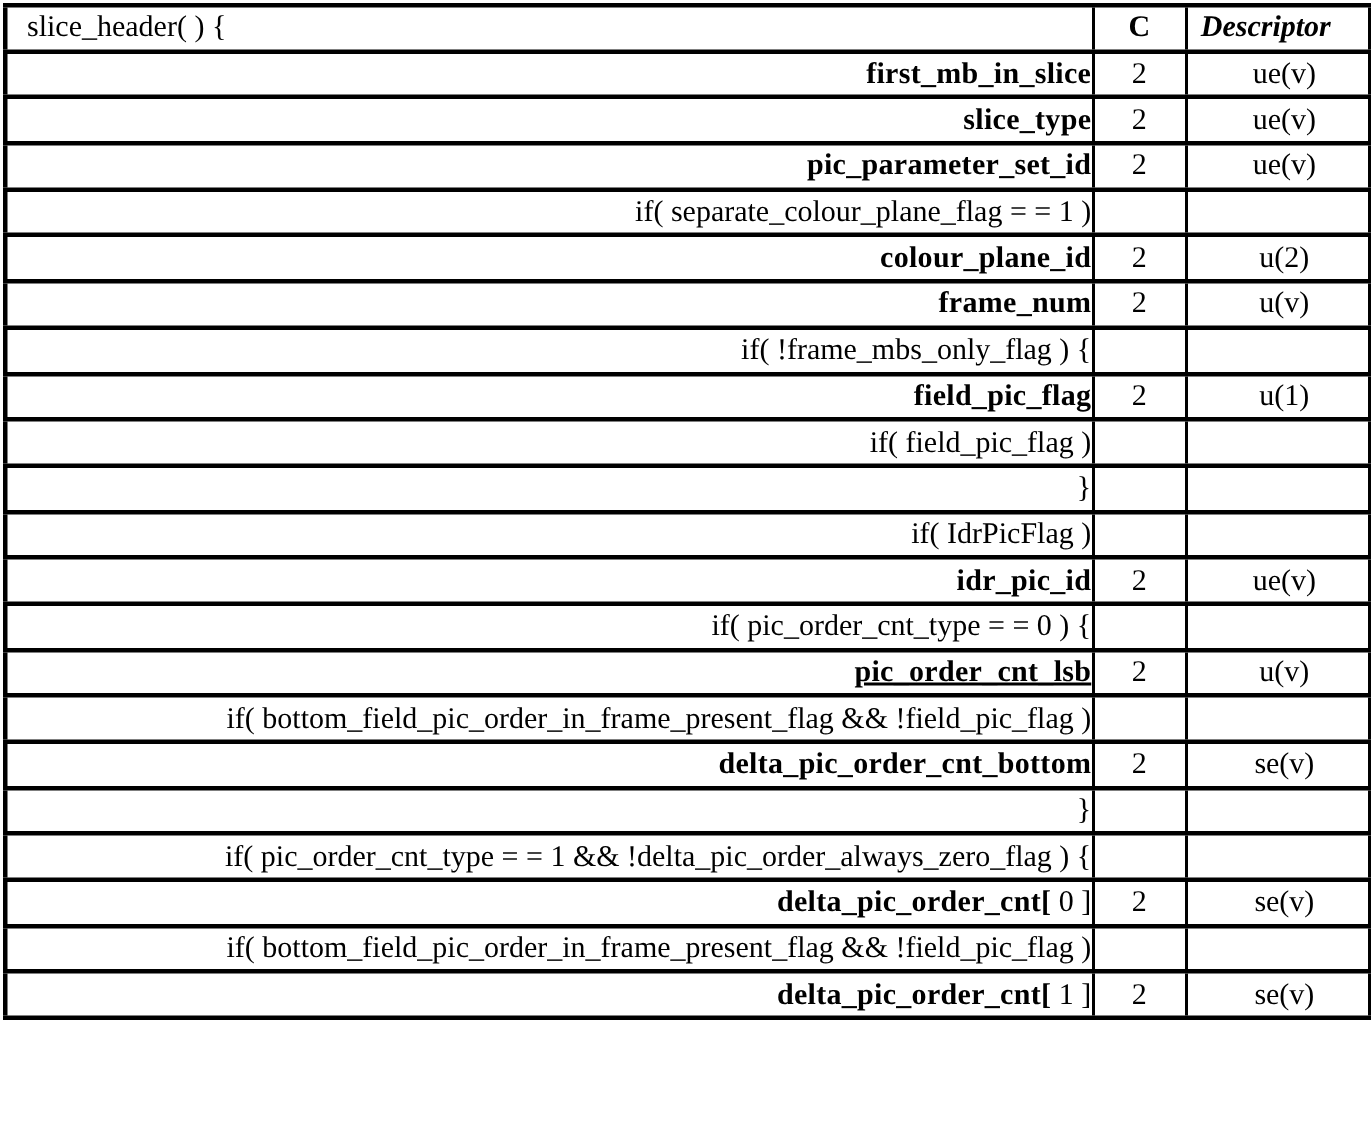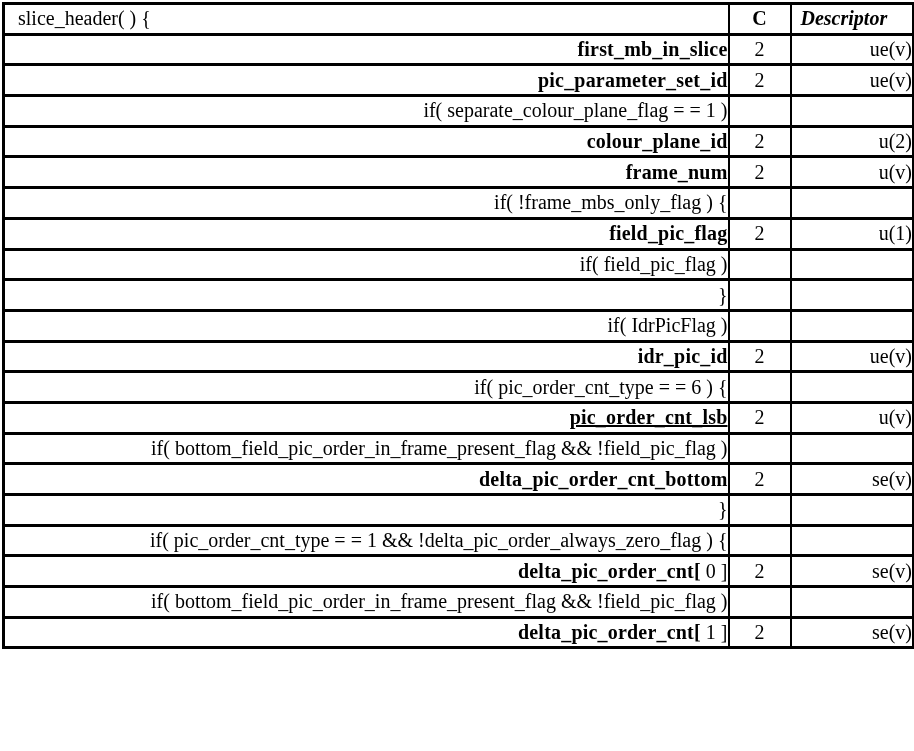--- a/index.html
+++ b/index.html
@@ -35,21 +35,21 @@
     height: 27.7px;
     padding: 0;
     font-size: 20px;
     font-weight: normal;
     vertical-align: middle;
     white-space: nowrap;
     overflow: hidden;
   }
   .syntax-cell { text-align: right; }
   .c-cell      { text-align: center; }
-  .desc-cell   { text-align: right; padding-left: 9px; }
+  .desc-cell   { text-align: center; padding-left: 9px; }
   .bold        { font-weight: bold; letter-spacing: 0.2px; }
   th.c-head, th.desc-head { font-weight: bold; }
   th.desc-head { text-align: left; padding-left: 9px; font-style: italic; }
   th.syntax-head { text-align: left; }
 </style>
 </head>
 <body>
 
 <div class="page">
   <table class="syntax-table">
@@ -68,20 +68,27 @@
     <tbody>
         <tr>
     <td class="syntax-cell" style="padding-left: 35px;">
       <span class="bold">first_mb_in_slice</span><span></span>
     </td>
     <td class="c-cell">2</td>
     <td class="desc-cell">ue(v)</td>
   </tr>
         <tr>
     <td class="syntax-cell" style="padding-left: 35px;">
+      <span class="bold">slice_type</span><span></span>
+    </td>
+    <td class="c-cell">2</td>
+    <td class="desc-cell">ue(v)</td>
+  </tr>
+        <tr>
+    <td class="syntax-cell" style="padding-left: 35px;">
       <span class="bold">pic_parameter_set_id</span><span></span>
     </td>
     <td class="c-cell">2</td>
     <td class="desc-cell">ue(v)</td>
   </tr>
         <tr>
     <td class="syntax-cell" style="padding-left: 35px;">
       <span>if( separate_colour_plane_flag  = =  1 )</span><span></span>
     </td>
     <td class="c-cell"></td>
@@ -138,21 +145,21 @@
   </tr>
         <tr>
     <td class="syntax-cell" style="padding-left: 57px;">
       <span class="bold">idr_pic_id</span><span></span>
     </td>
     <td class="c-cell">2</td>
     <td class="desc-cell">ue(v)</td>
   </tr>
         <tr>
     <td class="syntax-cell" style="padding-left: 35px;">
-      <span>if( pic_order_cnt_type  = =  6 ) {</span><span></span>
+      <span>if( pic_order_cnt_type  = =  0 ) {</span><span></span>
     </td>
     <td class="c-cell"></td>
     <td class="desc-cell"></td>
   </tr>
         <tr>
     <td class="syntax-cell" style="padding-left: 57px; text-decoration: underline;">
       <span class="bold">pic_order_cnt_lsb</span><span></span>
     </td>
     <td class="c-cell">2</td>
     <td class="desc-cell">u(v)</td>

